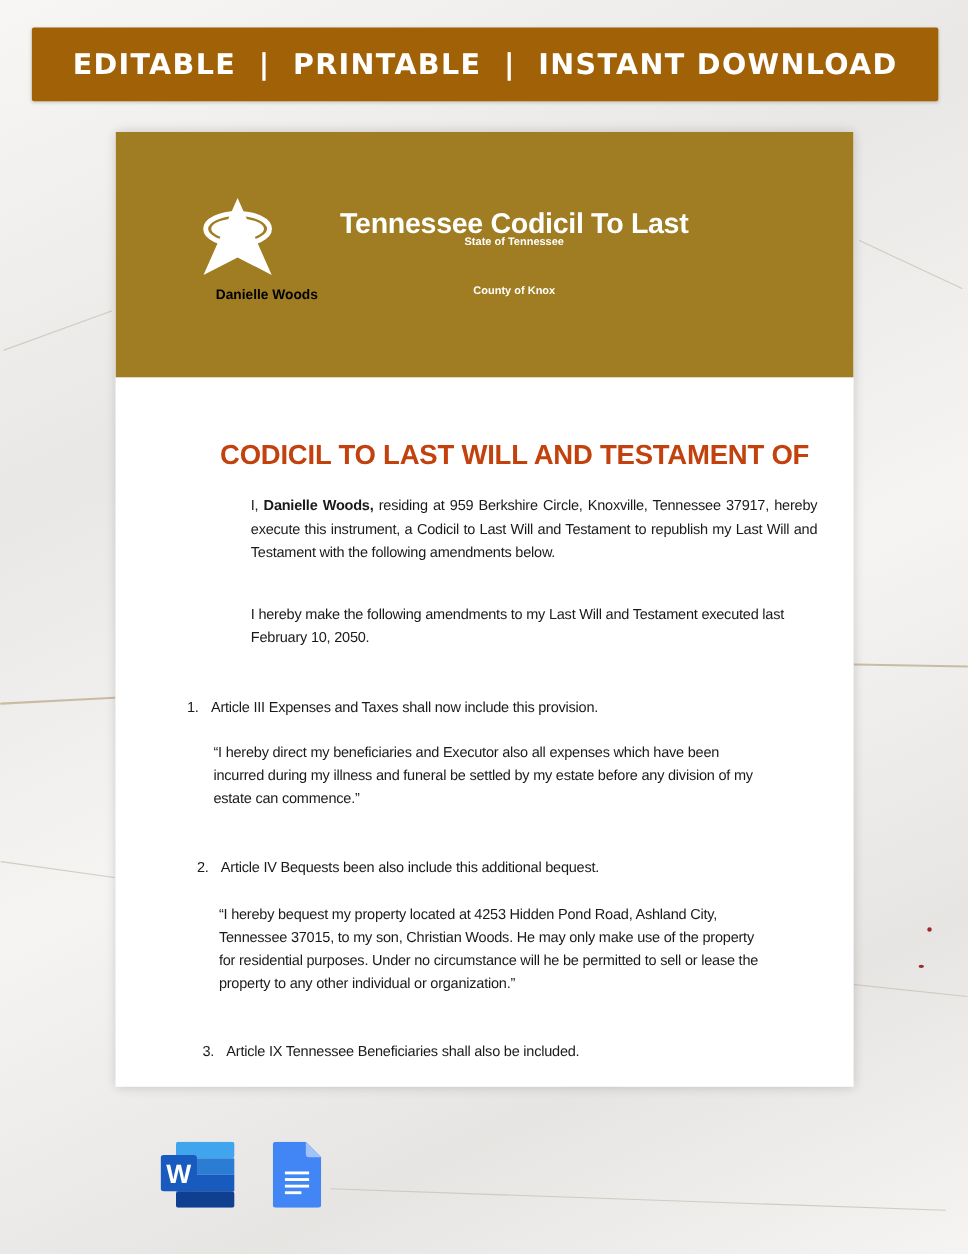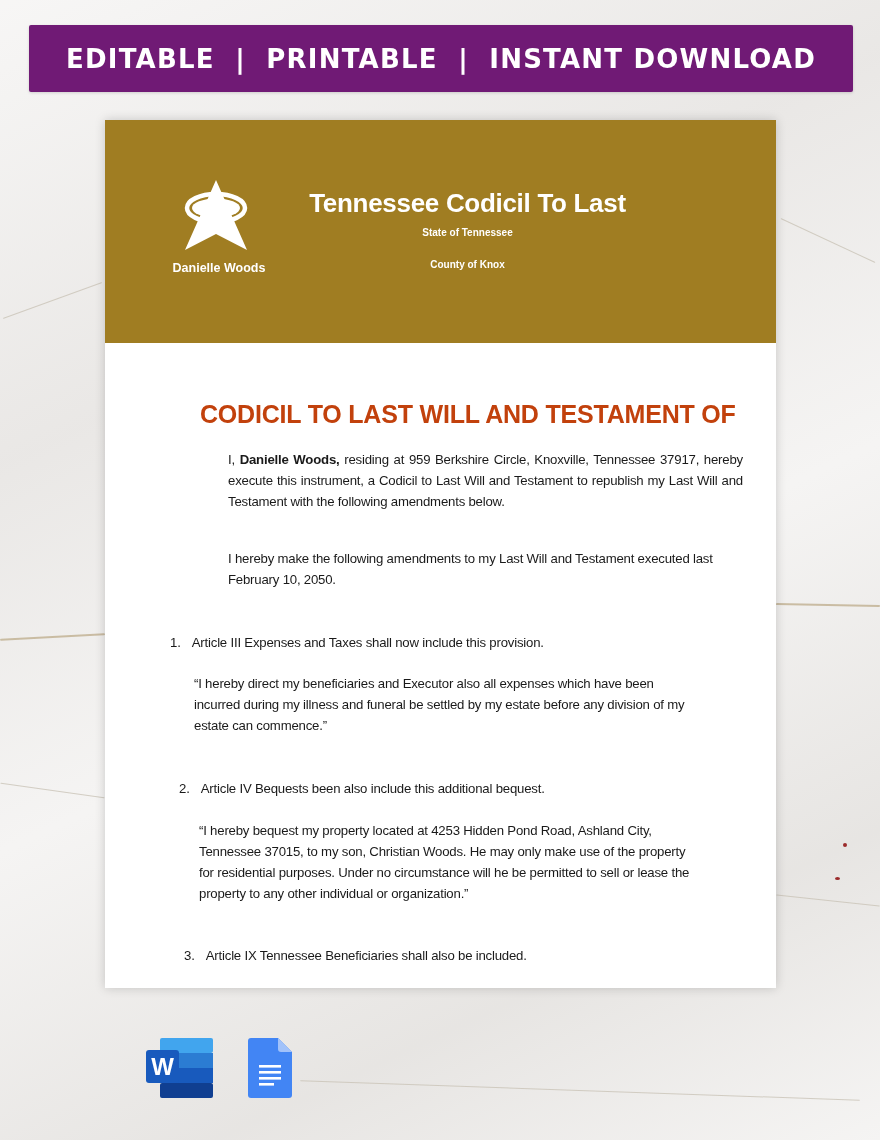--- a/index.html
+++ b/index.html
@@ -8,41 +8,41 @@
       position: relative;
       font-family: "Liberation Sans", sans-serif;
       background: #ebe9e7;
       background-image:
         linear-gradient(155deg, rgba(255,255,255,0.6) 0%, rgba(230,228,226,0.3) 30%, rgba(255,255,255,0.5) 55%, rgba(225,223,220,0.4) 80%, rgba(255,255,255,0.5) 100%);
     }
     .vein { position: absolute; height: 2px; background: #b9a783; opacity: .7; border-radius: 2px; }
     .vein.thin { height: 1px; background: #c9c3b6; opacity: .8; }
     .banner {
       position: absolute; left: 29px; top: 25px; width: 824px; height: 67px;
-      background: #701a75; border-radius: 2px;
+      background: #a16207; border-radius: 2px;
       box-shadow: 0 1px 3px rgba(0,0,0,.15);
       display: flex; align-items: center; justify-content: center;
     }
     .banner-text {
       color: #fff; font-family: "DejaVu Sans", sans-serif; font-weight: bold;
       font-size: 26px; letter-spacing: 1.2px;
     }
     .page {
       position: absolute; left: 105px; top: 120px; width: 671px; height: 868px;
       background: #fff; box-shadow: 0 0 10px rgba(0,0,0,.18);
       overflow: hidden;
     }
     .page-header {
       position: absolute; left: 0; top: 0; width: 671px; height: 223px;
       background: #a07d22;
     }
     .logo { position: absolute; left: 74px; top: 58px; width: 74px; height: 74px; }
     .logo-name {
-      position: absolute; left: 44px; top: 141px; width: 140px; text-align: center;
-      color: #ffffff; font-weight: bold; font-size: 12.5px;
+      position: absolute; left: 44px; top: 141px; width: 140px; text-align: right;
+      color: #000000; font-weight: bold; font-size: 12.5px;
     }
     .doc-title {
       position: absolute; left: 170px; top: 68px; width: 385px; text-align: center;
       color: #fff; font-weight: bold; font-size: 26px; letter-spacing: -0.3px;
     }
     .doc-sub {
       position: absolute; left: 170px; width: 385px; text-align: center;
       color: #fff; font-weight: bold; font-size: 10px;
     }
     .body-content { position: absolute; left: 79px; top: 280px; width: 515px; color: #1a1a1a; }
@@ -81,21 +81,21 @@
   <div class="page-header">
     <svg class="logo" viewBox="0 0 74 74">
       <path d="M37 2 L68 72 L37 56 L6 72 Z" fill="#fff"></path>
       <ellipse cx="37" cy="30" rx="29" ry="14" fill="none" stroke="#fff" stroke-width="4.5"></ellipse>
       <path d="M37 8 L58 56 L37 46 L16 56 Z" fill="#a07d22" opacity="0"></path>
       <ellipse cx="37" cy="30" rx="24" ry="9.5" fill="#fff"></ellipse>
       <path d="M14 30 Q37 44 60 30" fill="#a07d22" opacity="0.0"></path>
     </svg>
     <div class="logo-name">Danielle Woods</div>
     <div class="doc-title">Tennessee Codicil To Last</div>
-    <div class="doc-sub" style="top:107px;">State of Tennessee</div>
+    <div class="doc-sub" style="top:95px;">State of Tennessee</div>
     <div class="doc-sub" style="top:124px;margin-top:15px;">County of Knox</div>
   </div>
 
   <div class="body-content">
     <div class="heading">CODICIL TO LAST WILL AND TESTAMENT OF</div>
 
     <div class="para" style="top:49px;">
       <span style="white-space:pre;">I, </span><b>Danielle Woods,</b><span> residing at 959 Berkshire Circle, Knoxville, Tennessee 37917, hereby execute this instrument, a Codicil to Last Will and Testament to republish my Last Will and Testament with the following amendments below.</span>
     </div>
 

